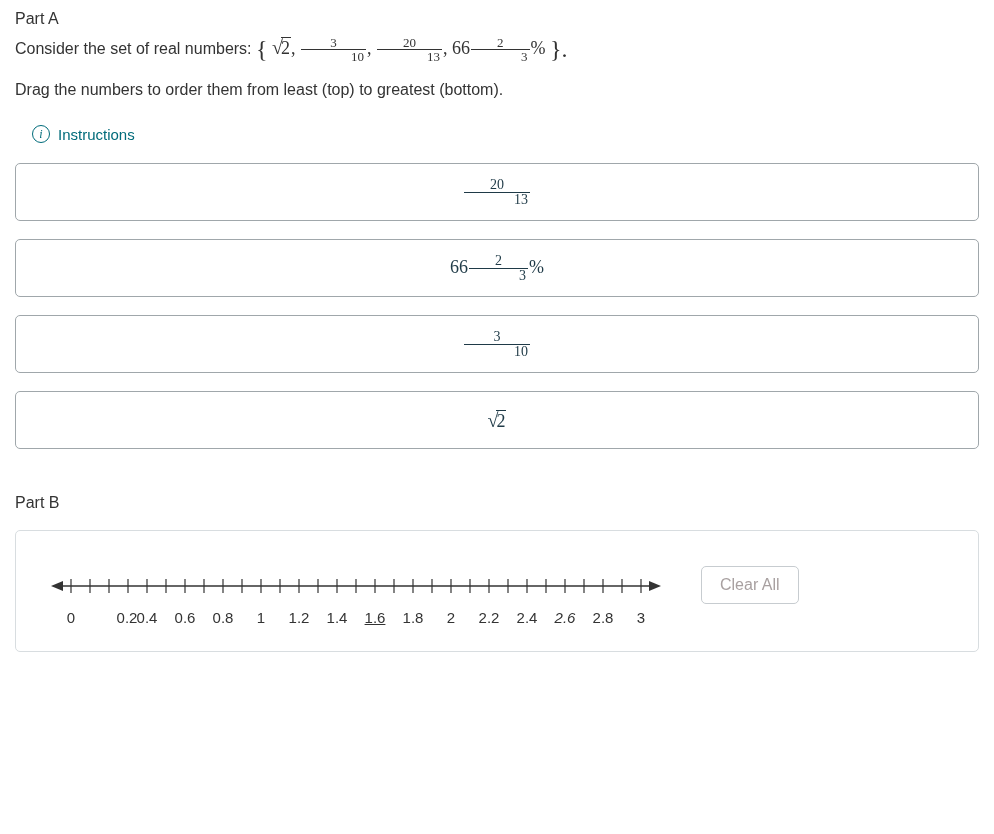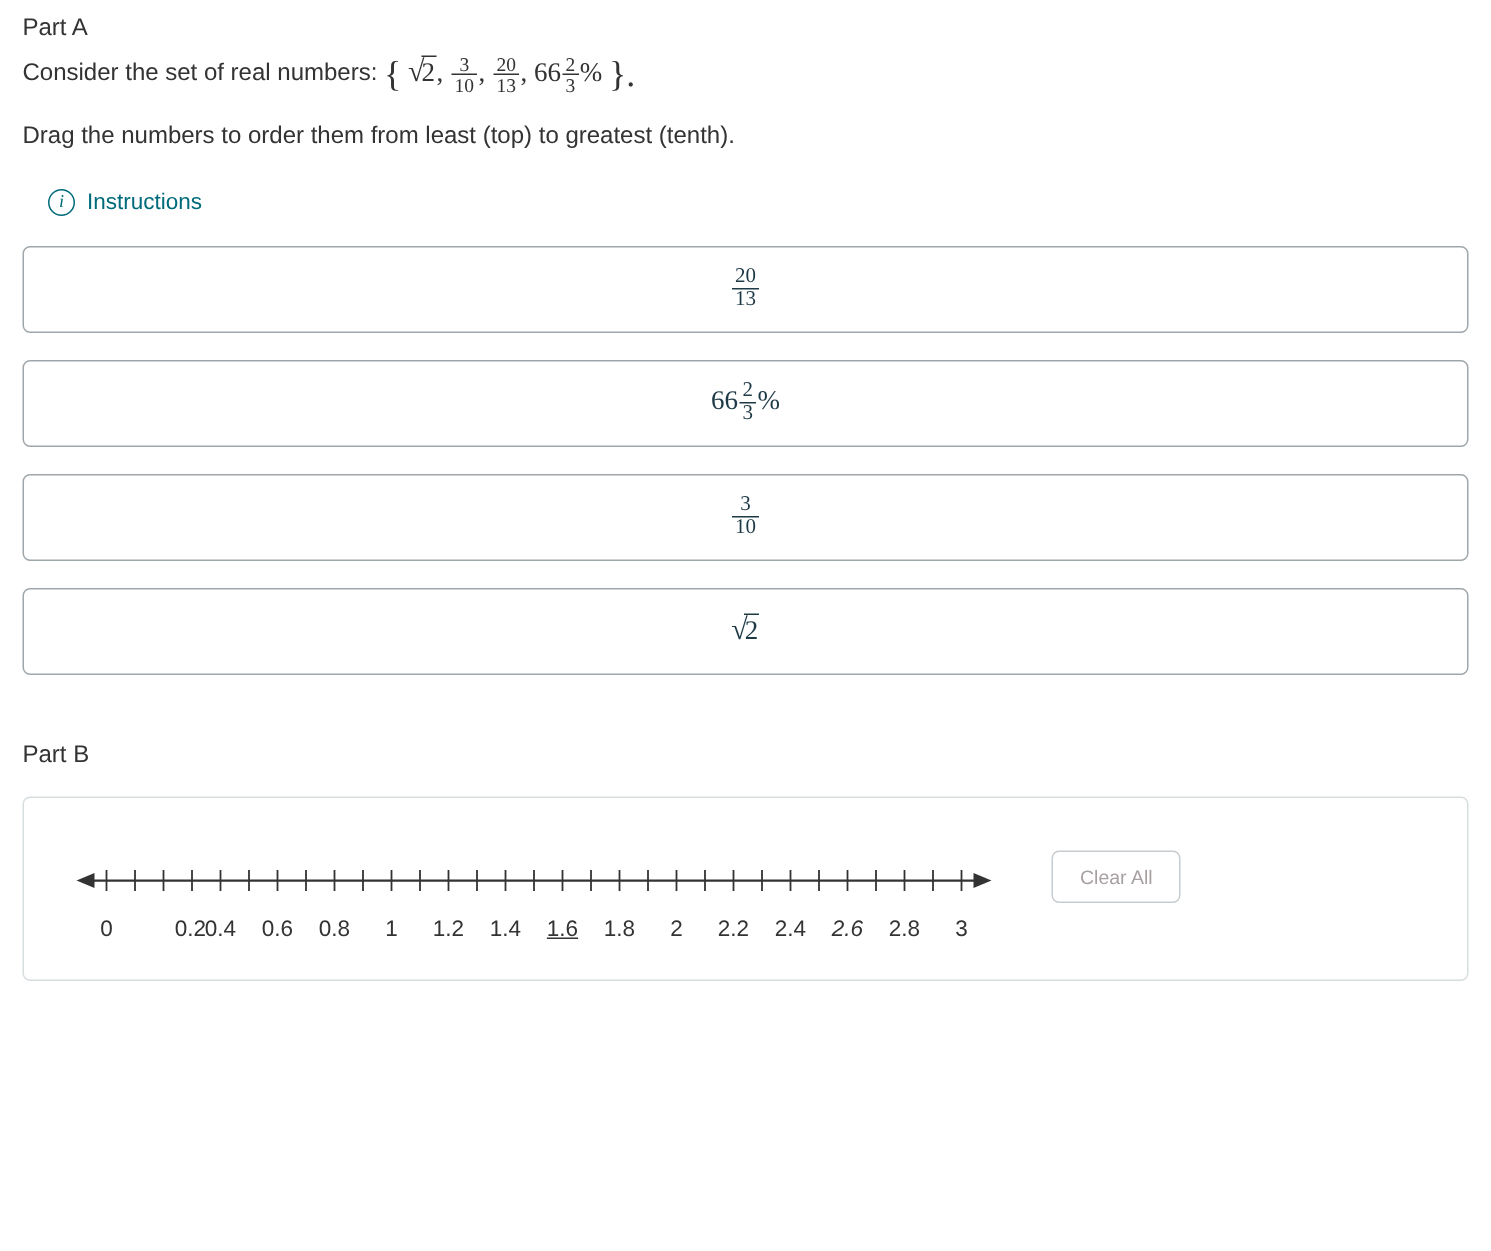--- a/index.html
+++ b/index.html
@@ -28,21 +28,21 @@
   }
   .frac {
     display: inline-block;
     vertical-align: middle;
     text-align: center;
     font-size: 13px;
     line-height: 1;
     margin: 0 1px;
   }
   .frac .num { display: block; border-bottom: 1px solid #333; padding: 0 2px; }
-  .frac .den { display: block; padding: 0 2px; }
+  .frac .den { display: block; padding: 0 2px; margin-left: 48px; }
   .instructions-btn {
     display: inline-flex;
     align-items: center;
     gap: 8px;
     color: #006b7a;
     font-size: 15px;
     padding: 8px 12px;
     cursor: pointer;
     border: none;
     background: transparent;
@@ -91,21 +91,21 @@
     display: flex;
     align-items: flex-start;
     gap: 25px;
   }
   .number-line-svg-wrap { flex: 0 0 auto; }
   .clear-btn {
     border: 1px solid #c7ccd0;
     border-radius: 5px;
     background: #fff;
     color: #a8a0a0;
-    font-size: 13px;
+    font-size: 16px;
     padding: 9px 18px;
     cursor: pointer;
     margin-top: -5px;
   }
   .nl-labels {
     display: flex;
     font-size: 15px;
     color: #333;
     margin-top: 4px;
   }
@@ -129,21 +129,21 @@
   <span class="math-set">
     <span style="font-size:24px;vertical-align:-3px;">{</span>
     <span class="sqrt-sym"><span class="rad">√</span><span class="arg">2</span></span>,
     <span class="frac"><span class="num">3</span><span class="den">10</span></span>,
     <span class="frac"><span class="num">20</span><span class="den">13</span></span>,
     <span><span>66</span><span class="frac"><span class="num">2</span><span class="den">3</span></span><span>%</span></span>
     <span style="font-size:24px;vertical-align:-3px;">}.</span>
   </span>
 </div>
 
-<div class="prompt">Drag the numbers to order them from least (top) to greatest (tenth).</div>
+<div class="prompt">Drag the numbers to order them from least (top) to greatest (bottom).</div>
 
 <button class="instructions-btn">
   <span class="info-icon">i</span>
   <span>Instructions</span>
 </button>
 
 <div class="drag-list">
   <div class="drag-item">
     <span class="frac">
         <span class="num">20</span>

